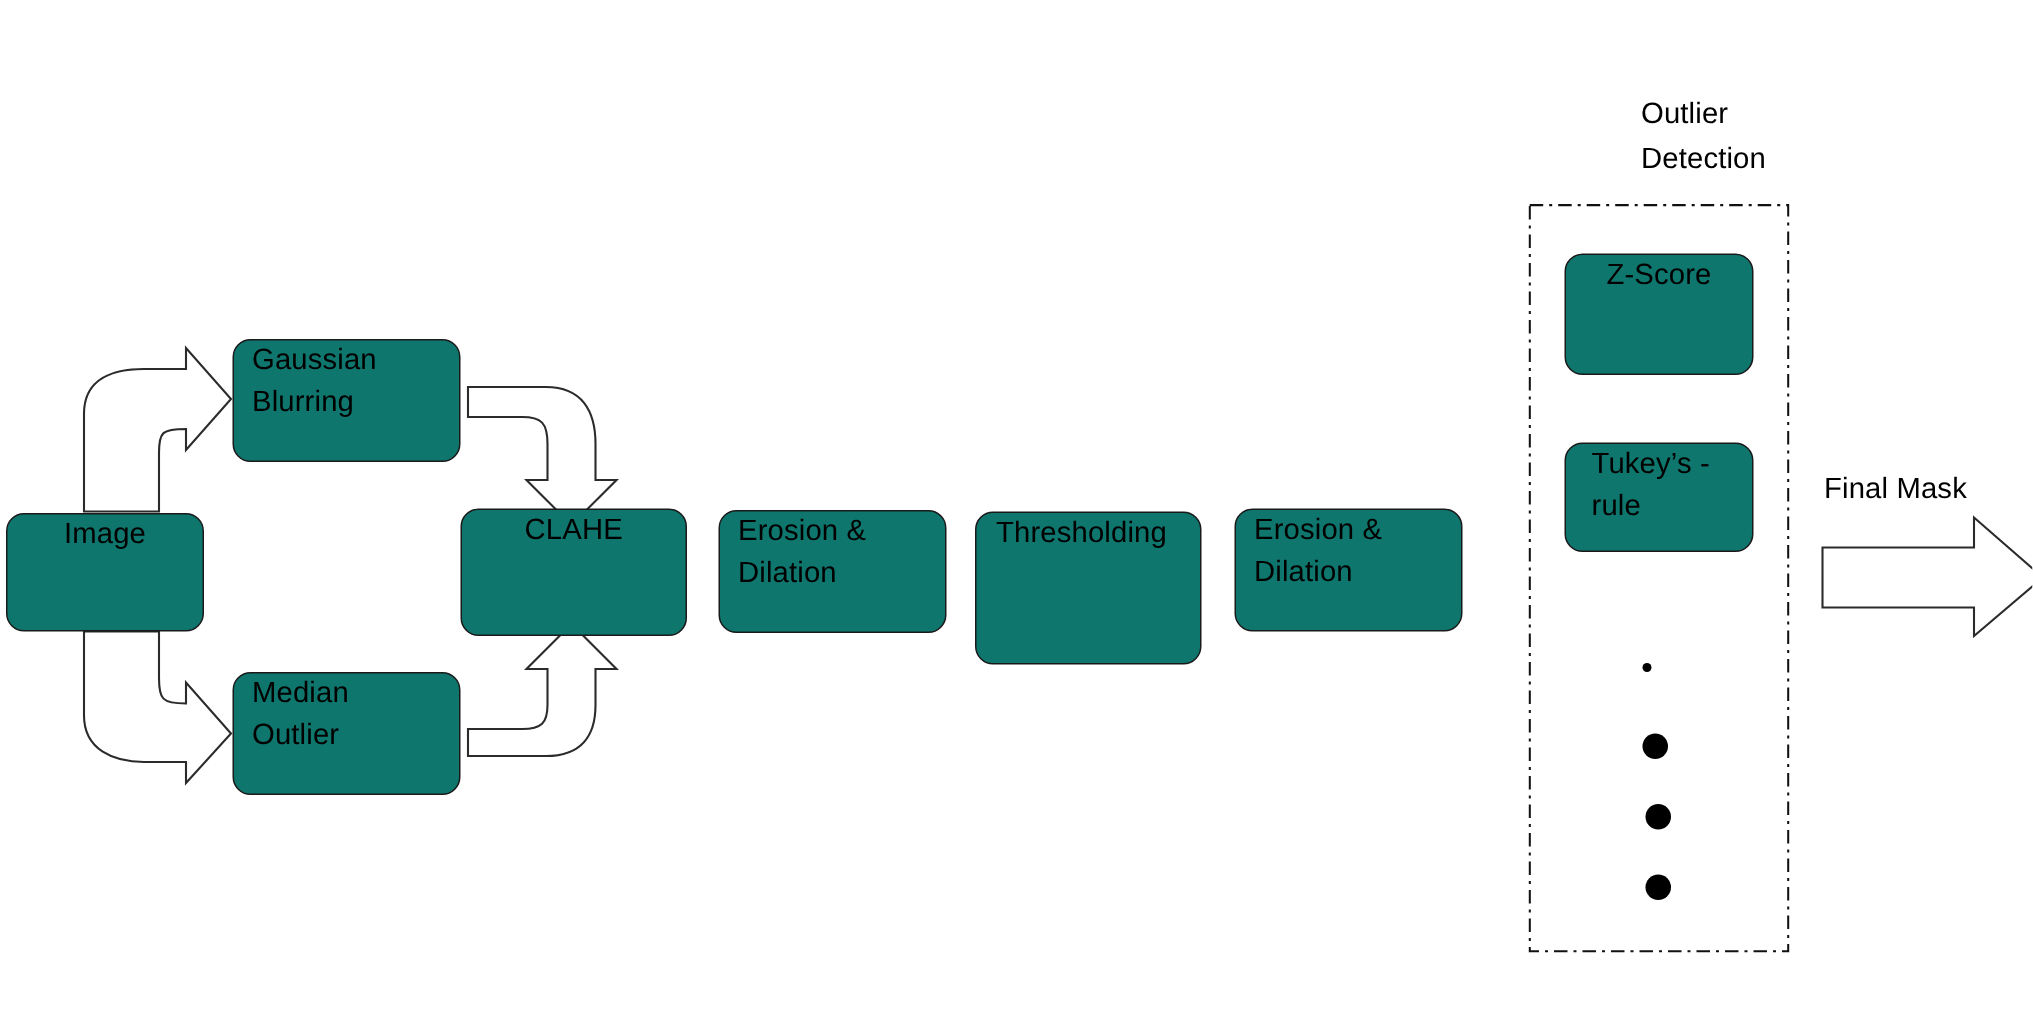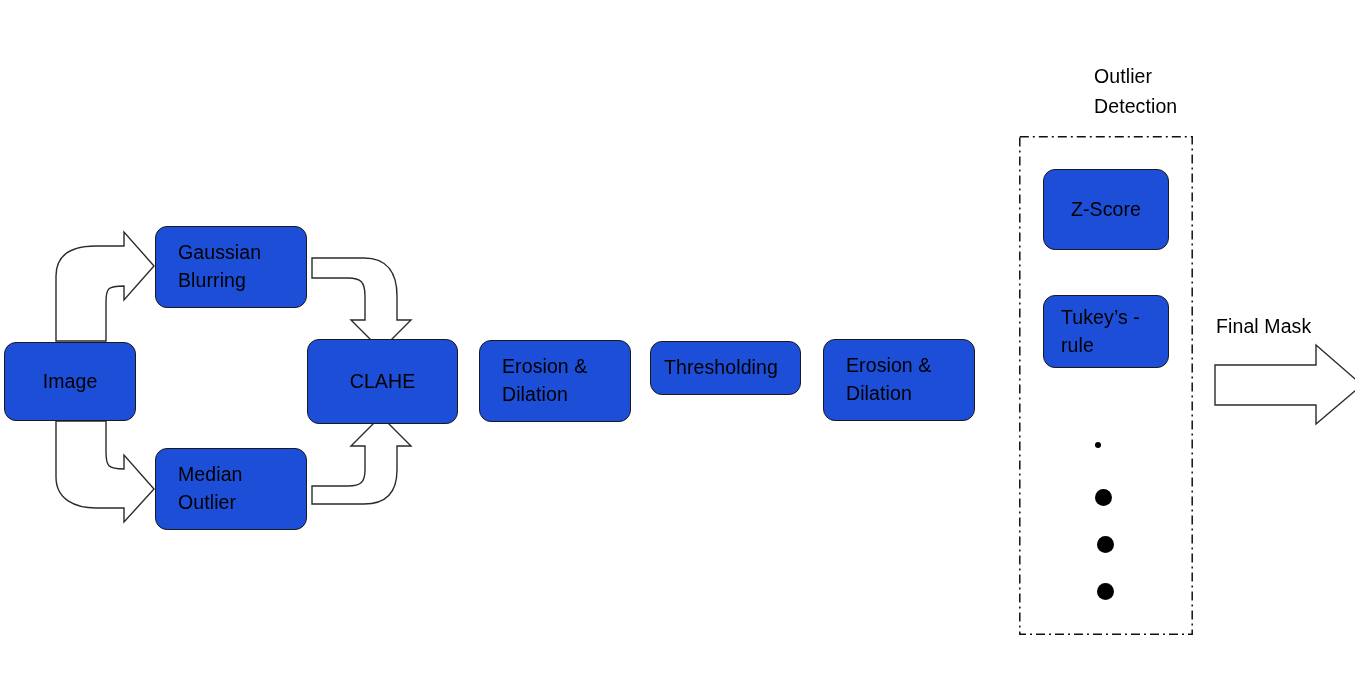--- a/index.html
+++ b/index.html
@@ -17,36 +17,35 @@
     width: 1355px;
     height: 687px;
     background: #ffffff;
     overflow: hidden;
   }
   .node {
     position: absolute;
     box-sizing: border-box;
     border: 1.3px solid #1a1a1a;
     border-radius: 12px;
-    background: #1d4ed8;
+    background: #0f766e;
     display: flex;
-    align-items: center;
     font-size: 19.5px;
     line-height: 1.42;
     color: #000000;
     letter-spacing: 0.1px;
   }
   .node.center-text {
     justify-content: center;
     text-align: center;
   }
   .node.left-text {
     justify-content: flex-start;
     text-align: left;
-    padding-left: 22px;
+    padding-left: 12px;
   }
   .node-label {
     display: block;
     white-space: pre-line;
   }
   .free-label {
     position: absolute;
     font-size: 19.5px;
     line-height: 1.56;
     color: #000000;
@@ -168,21 +167,21 @@
 
   <div class="node center-text" style="left:307px; top:339px; width:151px; height:85px;">
     <span class="node-label">CLAHE</span>
   </div>
 
   <div class="node left-text" style="left:479px; top:340px; width:152px; height:82px;">
     <span class="node-label">Erosion &amp;
 Dilation</span>
   </div>
 
-  <div class="node left-text" style="left:650px; top:341px; width:151px; height:54px; padding-left:13px;">
+  <div class="node left-text" style="left:650px; top:341px; width:151px; height:102px; padding-left:13px;">
     <span class="node-label">Thresholding</span>
   </div>
 
   <div class="node left-text" style="left:823px; top:339px; width:152px; height:82px;">
     <span class="node-label">Erosion &amp;
 Dilation</span>
   </div>
 
   <div class="node center-text" style="left:1043px; top:169px; width:126px; height:81px;">
     <span class="node-label">Z-Score</span>

